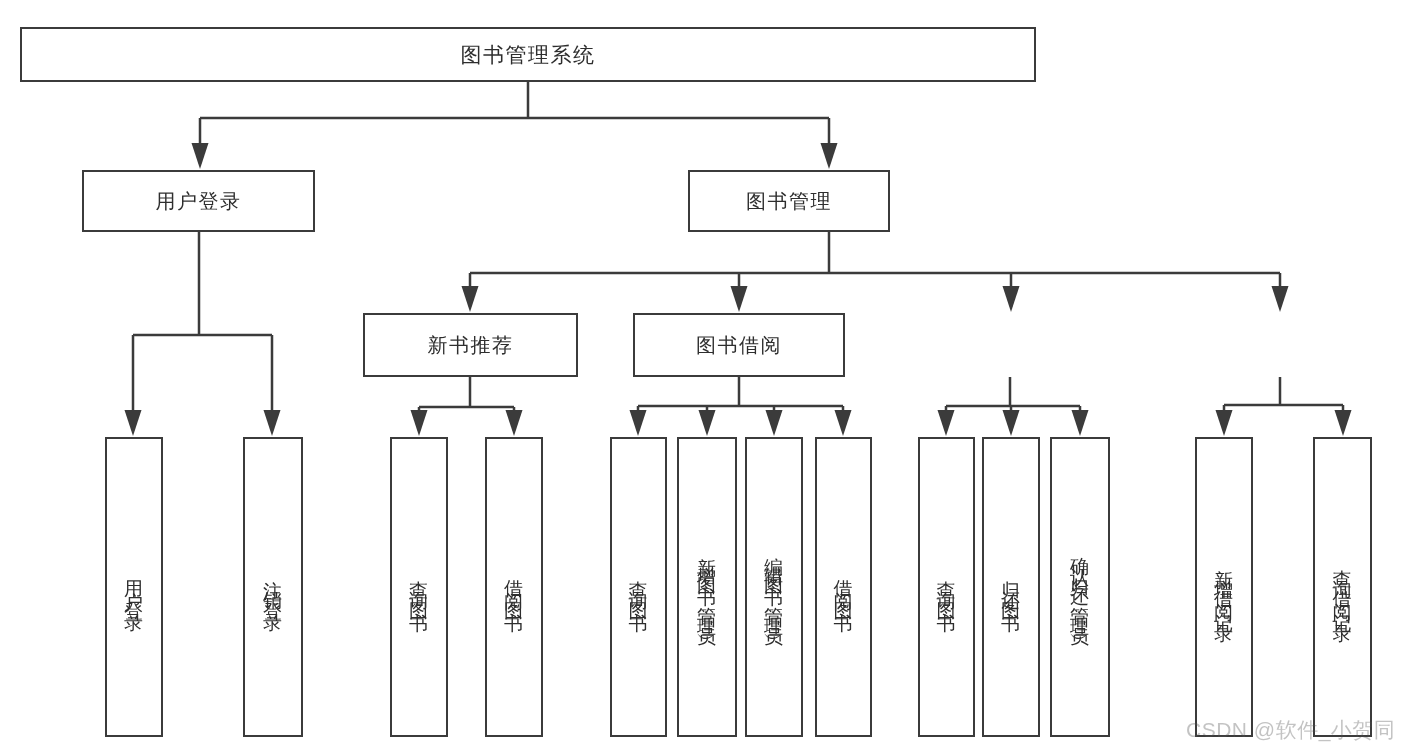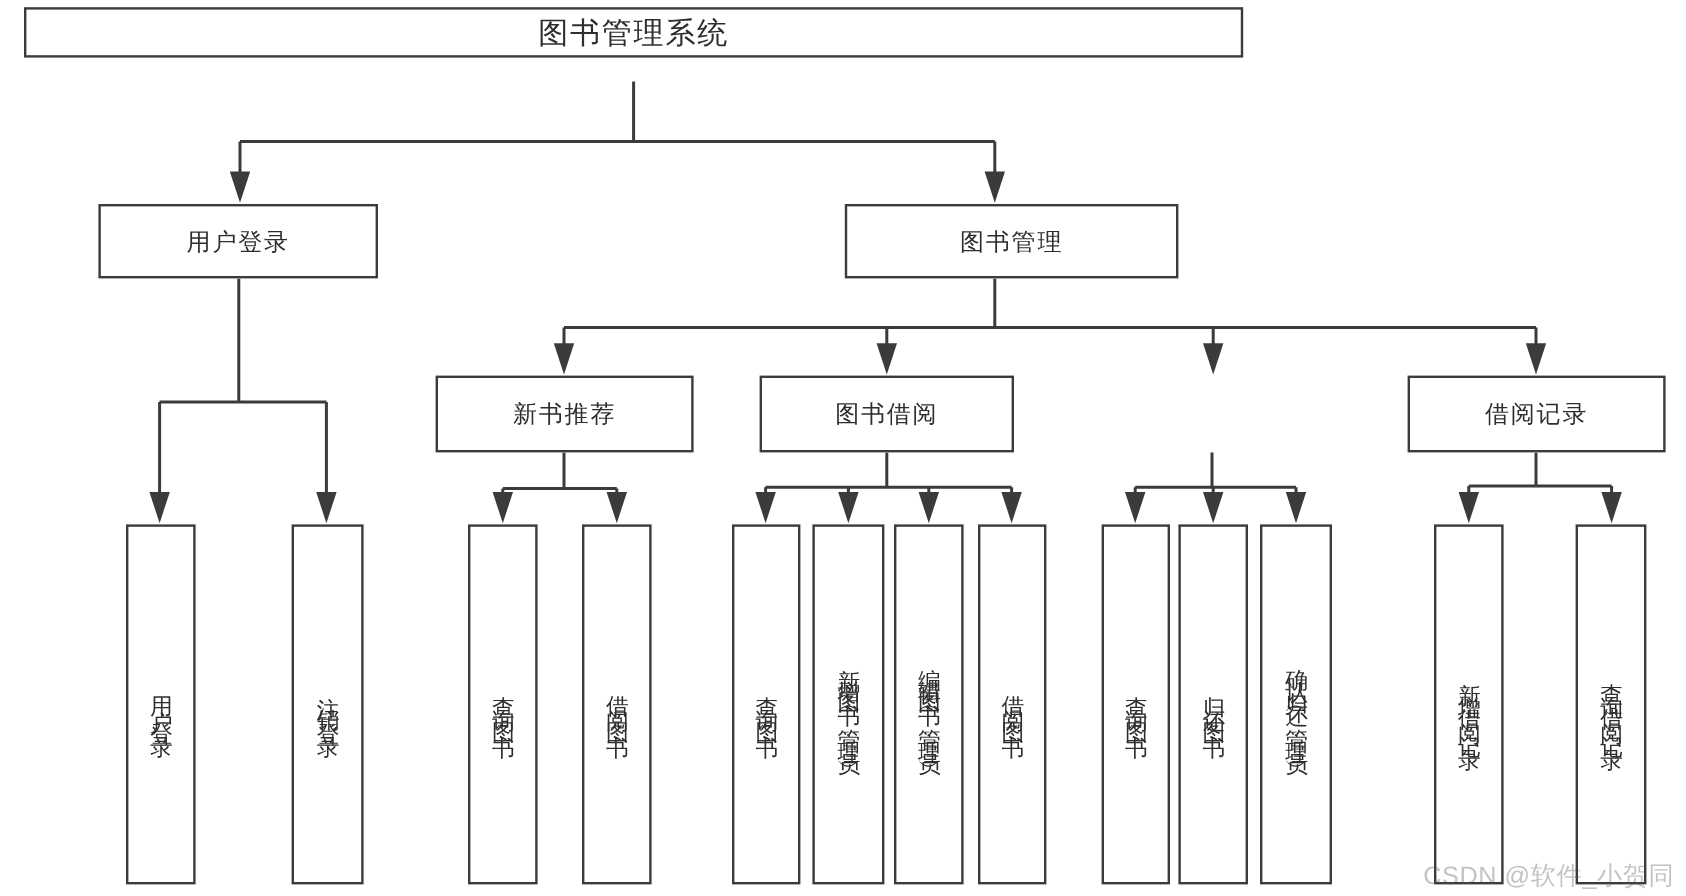--- a/index.html
+++ b/index.html
@@ -72,28 +72,27 @@
 
       <polygon points="937.5,410 954.5,410 946,436"></polygon>
       <polygon points="1002.5,410 1019.5,410 1011,436"></polygon>
       <polygon points="1071.5,410 1088.5,410 1080,436"></polygon>
 
       <polygon points="1215.5,410 1232.5,410 1224,436"></polygon>
       <polygon points="1334.5,410 1351.5,410 1343,436"></polygon>
     </g>
   </svg>
 
-  <div class="box" style="left:20px;top:6px;width:1016px;height:42px;font-size:25px">图书管理系统</div>
+  <div class="box" style="left:20px;top:27px;width:1016px;height:55px;font-size:21px">图书管理系统</div>
 
   <div class="box" style="left:82px;top:170px;width:233px;height:62px">用户登录</div>
-  <div class="box" style="left:704px;top:170px;width:278px;height:62px">图书管理</div>
+  <div class="box" style="left:688px;top:170px;width:202px;height:62px">图书管理</div>
 
   <div class="box" style="left:363px;top:313px;width:215px;height:64px">新书推荐</div>
   <div class="box" style="left:633px;top:313px;width:212px;height:64px">图书借阅</div>
-  <div class="box" style="left:1173px;top:313px;width:215px;height:64px">借阅记录</div>
 
   <div class="box vbox" style="left:105px;top:437px;width:58px;height:300px">用户登录</div>
   <div class="box vbox" style="left:243px;top:437px;width:60px;height:300px">注销登录</div>
 
   <div class="box vbox" style="left:390px;top:437px;width:58px;height:300px">查询图书</div>
   <div class="box vbox" style="left:485px;top:437px;width:58px;height:300px">借阅图书</div>
 
   <div class="box vbox" style="left:610px;top:437px;width:57px;height:300px">查询图书</div>
   <div class="box vbox" style="left:677px;top:437px;width:60px;height:300px;letter-spacing:10px">新增图书（管理员）</div>
   <div class="box vbox" style="left:745px;top:437px;width:58px;height:300px;letter-spacing:10px">编辑图书（管理员）</div>

